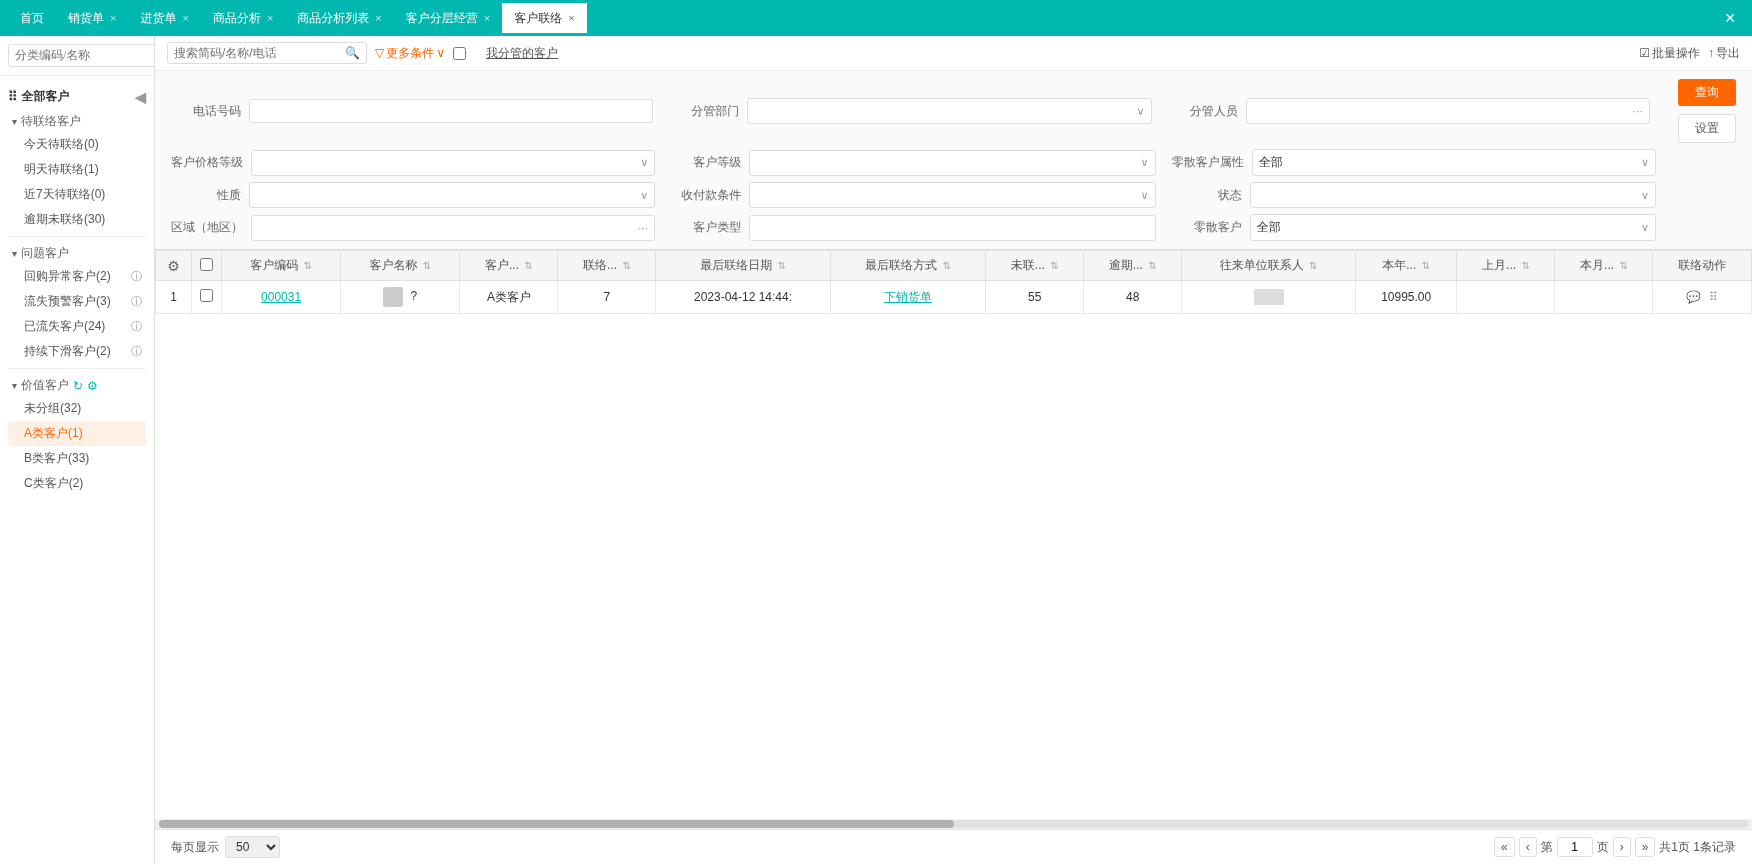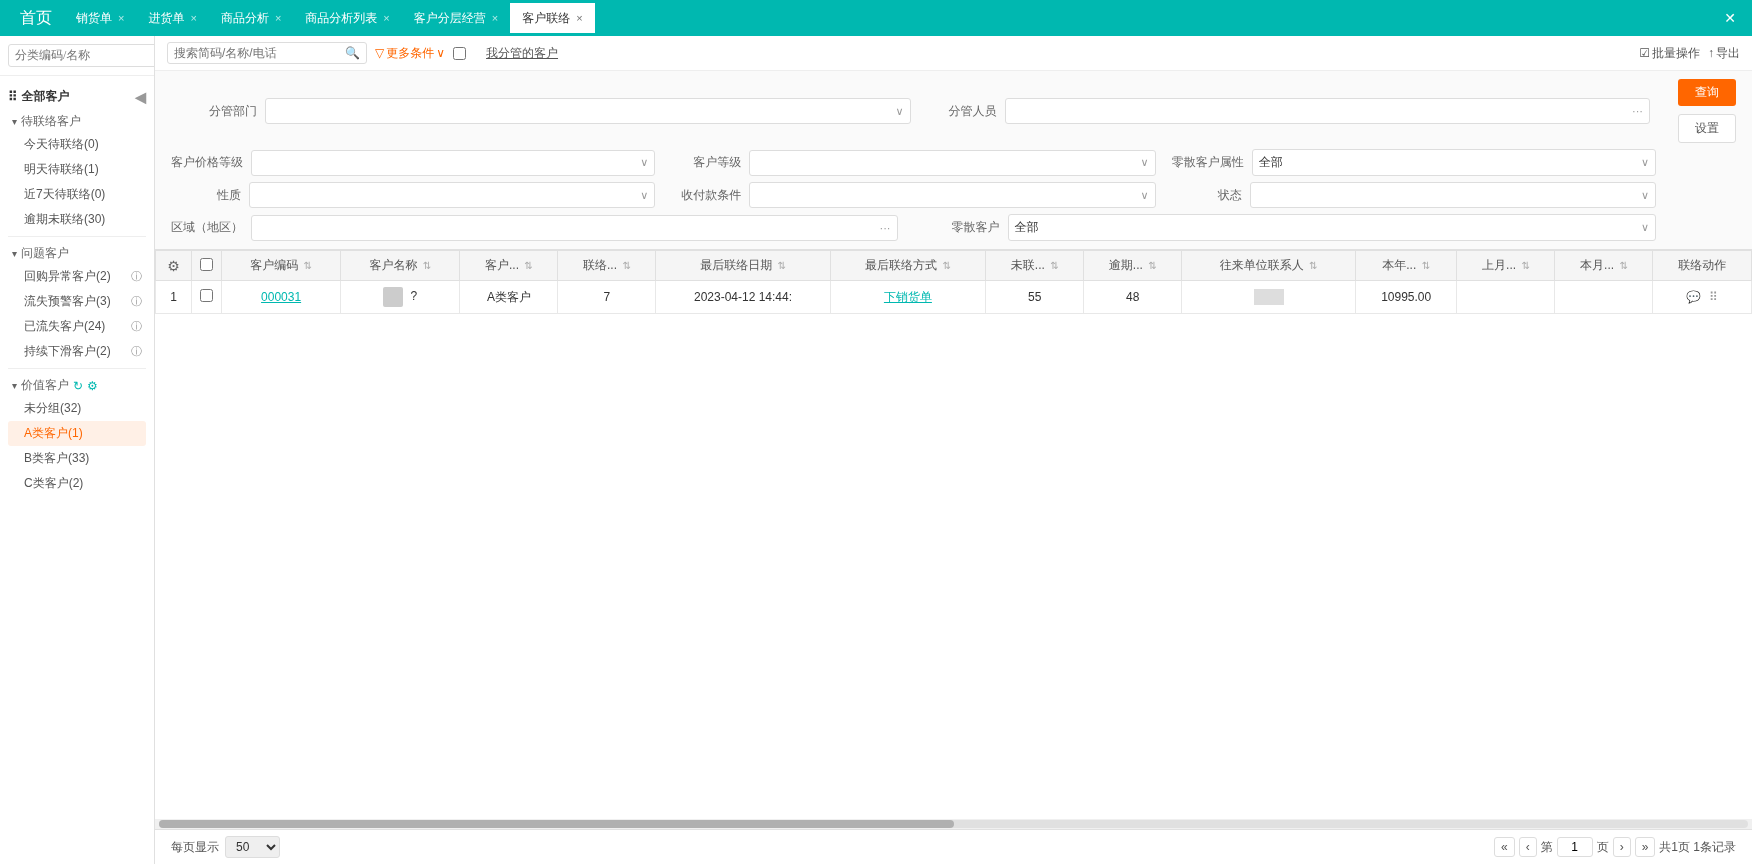--- a/index.html
+++ b/index.html
@@ -9,21 +9,21 @@
     .top-nav {
       display: flex;
       align-items: center;
       background: #00b8b0;
       height: 36px;
       padding: 0 8px;
       color: white;
     }
     .top-nav .nav-home {
       padding: 0 12px;
-      font-size: 16px;
+      font-size: 12px;
       cursor: pointer;
       white-space: nowrap;
     }
     .top-nav .nav-tab {
       display: flex;
       align-items: center;
       padding: 0 12px;
       height: 30px;
       font-size: 13px;
       cursor: pointer;
@@ -521,20 +521,24 @@
         <div class="btn-export">
           <span>↑</span>
           <span>导出</span>
         </div>
       </div>
     </div>
 
     <div class="adv-filter">
 
       <div class="adv-filter-row">
+        <div class="filter-field">
+          <span class="filter-label">电话号码</span>
+          <input class="filter-input" type="text" style="">
+        </div>
         <div class="filter-divider"></div>
         <div class="filter-field">
           <span class="filter-label">分管部门</span>
           <div class="filter-select">
             <span></span>
             <span class="down-arrow">∨</span>
           </div>
         </div>
         <div class="filter-divider"></div>
         <div class="filter-field">
@@ -606,20 +610,26 @@
 
       <div class="adv-filter-row">
         <div class="filter-field">
           <span class="filter-label">区域（地区）</span>
           <div class="filter-select">
             <span></span>
             <span class="more-dots">···</span>
           </div>
         </div>
         <div class="filter-divider"></div>
+        <div class="filter-field">
+          <span class="filter-label">客户类型</span>
+          <div class="filter-select">
+            <span></span>
+          </div>
+        </div>
         <div class="filter-divider"></div>
         <div class="filter-field">
           <span class="filter-label">零散客户</span>
           <div class="filter-select">
             <span>全部</span>
             <span class="down-arrow">∨</span>
           </div>
         </div>
         <div style="width:80px;"></div>
       </div>

